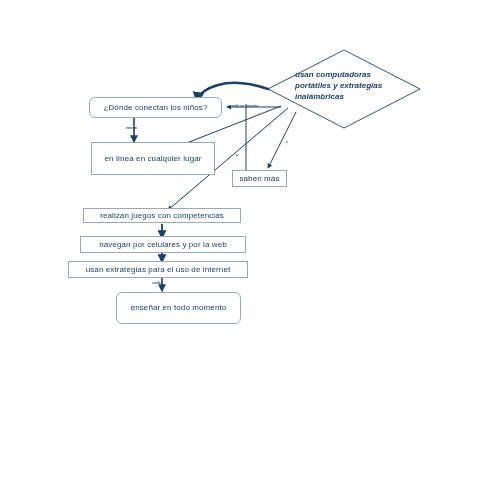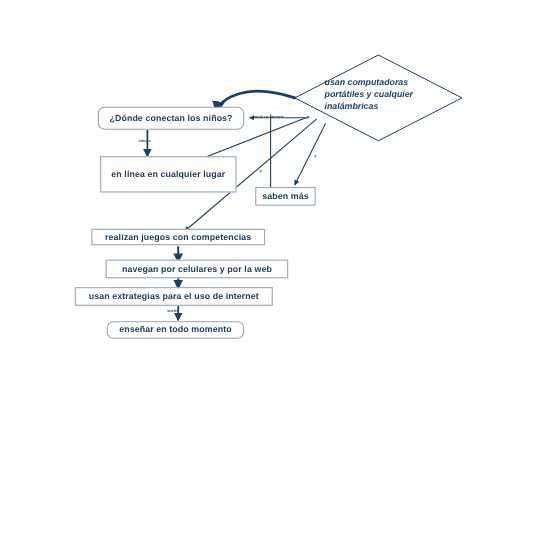--- a/index.html
+++ b/index.html
@@ -20,21 +20,21 @@
     top: 0;
     width: 495px;
     height: 495px;
   }
   .node {
     position: absolute;
     box-sizing: border-box;
     background: #ffffff;
     border: 1px solid #9aa7b4;
     color: #1c4066;
-    font-weight: bold;
+    font-weight: normal;
     font-size: 8px;
     letter-spacing: 0.1px;
     display: flex;
     align-items: center;
     justify-content: center;
     text-align: center;
     white-space: nowrap;
     line-height: 1.15;
   }
   .node.rounded {
@@ -92,49 +92,49 @@
 
   <line x1="162" y1="224" x2="162" y2="238" stroke="#1c4066" stroke-width="1.8" marker-end="url(#arrow)"></line>
 
   <line x1="162" y1="252" x2="162" y2="262" stroke="#1c4066" stroke-width="1.8" marker-end="url(#arrow)"></line>
 
   <line x1="162" y1="277" x2="162" y2="291" stroke="#1c4066" stroke-width="1.6" marker-end="url(#arrow)"></line>
 </svg>
 
 <div class="diamond-label" style="left:295px; top:70px;font-style:italic;">
   <div>usan computadoras</div>
-  <div>portátiles y cualquier</div>
+  <div>portátiles y extrategias</div>
   <div>inalámbricas</div>
 </div>
 
 <div class="node rounded" style="left:89px; top:97px; width:133px; height:21px;">
   <span>¿Dónde conectan los niños?</span>
 </div>
 
 <div class="node" style="left:91px; top:142px; width:124px; height:33px;">
   <span>en línea en cualquier lugar</span>
 </div>
 
 <div class="node" style="left:232px; top:170px; width:55px; height:17px;">
   <span>saben más</span>
 </div>
 
 <div class="node" style="left:83px; top:208px; width:158px; height:15px;">
   <span>realizan juegos con competencias</span>
 </div>
 
-<div class="node" style="left:96px; top:236px; width:166px; height:17px;">
+<div class="node" style="left:80px; top:236px; width:166px; height:17px;">
   <span>navegan por celulares y por la web</span>
 </div>
 
 <div class="node" style="left:68px; top:261px; width:180px; height:17px;">
   <span>usan extrategias para el uso de internet</span>
 </div>
 
-<div class="node rounded" style="left:97px; top:292px; width:125px; height:16px;">
+<div class="node rounded" style="left:116px; top:292px; width:125px; height:32px;">
   <span>enseñar en todo momento</span>
 </div>
 
 <div class="edge-label" style="left:230px; top:104px;">emitir un anuncio</div>
 
 <div class="edge-label" style="left:126px; top:126px; font-size:3.6px;">entran</div>
 
 <div class="edge-label tiny" style="left:236px; top:154px; transform:rotate(-40deg);">si</div>
 
 <div class="edge-label tiny" style="left:286px; top:141px; transform:rotate(-63deg);">si</div>

